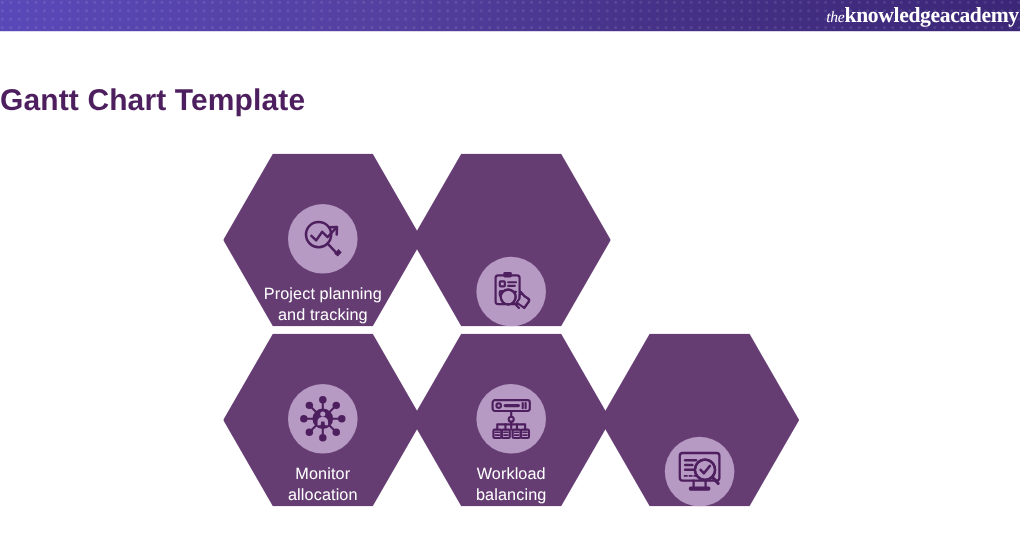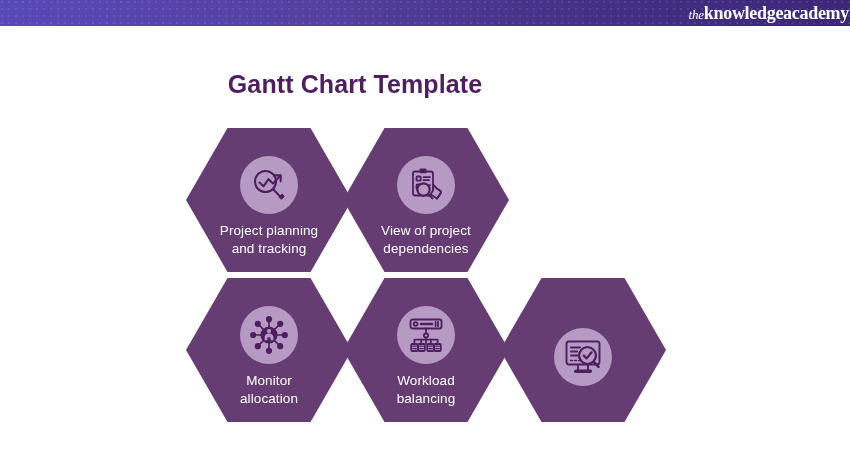--- a/index.html
+++ b/index.html
@@ -47,21 +47,20 @@
     font-size: 18px;
     letter-spacing: -0.3px;
   }
 
   
   .page-title {
     position: absolute;
     left: 0;
     top: 70px;
     width: 710px;
-    text-align: center;
     color: #4d1f5e;
     font-size: 25px;
     font-weight: bold;
     letter-spacing: 0.1px;
   }
 
   
   .hex-grid {
     position: absolute;
     left: 186px;
@@ -72,21 +71,21 @@
   .hex {
     position: absolute;
     width: 166px;
     height: 144px;
     background: #653d73;
     -webkit-clip-path: polygon(25% 0%, 75% 0%, 100% 50%, 75% 100%, 25% 100%, 0% 50%);
     clip-path: polygon(25% 0%, 75% 0%, 100% 50%, 75% 100%, 25% 100%, 0% 50%);
     display: flex;
     flex-direction: column;
     align-items: center;
-    justify-content: center;
+    justify-content: flex-end;
     box-sizing: border-box;
     padding-top: 14px;
   }
   .hex.c0 { left: 0px; }
   .hex.c1 { left: 157px; }
   .hex.c2 { left: 314px; }
   .hex.r0 { top: 0px; }
   .hex.r1 { top: 150px; }
 
   .icon-circle {
@@ -151,24 +150,20 @@
         <line x1="17.5" y1="15.2" x2="23" y2="15.2"></line>
         <rect x="10.5" y="19.5" width="4.2" height="4.2" rx="0.8"></rect>
         <line x1="17.5" y1="20.2" x2="24" y2="20.2"></line>
         <line x1="17.5" y1="23.2" x2="22" y2="23.2"></line>
         <circle cx="17.5" cy="24.5" r="6.2" fill="#b79ac3"></circle>
         <circle cx="17.5" cy="24.5" r="6.2"></circle>
         <line x1="22" y1="29" x2="26.5" y2="33.6"></line>
         <path d="M27.5 20 l3.8 4 2.6 1.6 a2.2 2.2 0 0 1 .6 3 l-3.6 5 -6.4 -4.4 2.4 -3.4 z" fill="#b79ac3"></path>
         <path d="M27.5 20 l3.8 4 2.6 1.6 a2.2 2.2 0 0 1 .6 3 l-3.6 5"></path>
       </svg>
-    </div>
-    <div class="hex-label">
-      <span>View of project</span><br>
-      <span>dependencies</span>
     </div>
   </div>
 
 
   <div class="hex r1 c0">
     <div class="icon-circle">
       <svg width="44" height="44" viewBox="0 0 44 44" fill="#4d1f5e" stroke="#4d1f5e" stroke-width="1.7">
         <g stroke-linecap="round">
           <line x1="22" y1="22" x2="22" y2="7"></line>
           <line x1="22" y1="22" x2="32.6" y2="11.4"></line>

